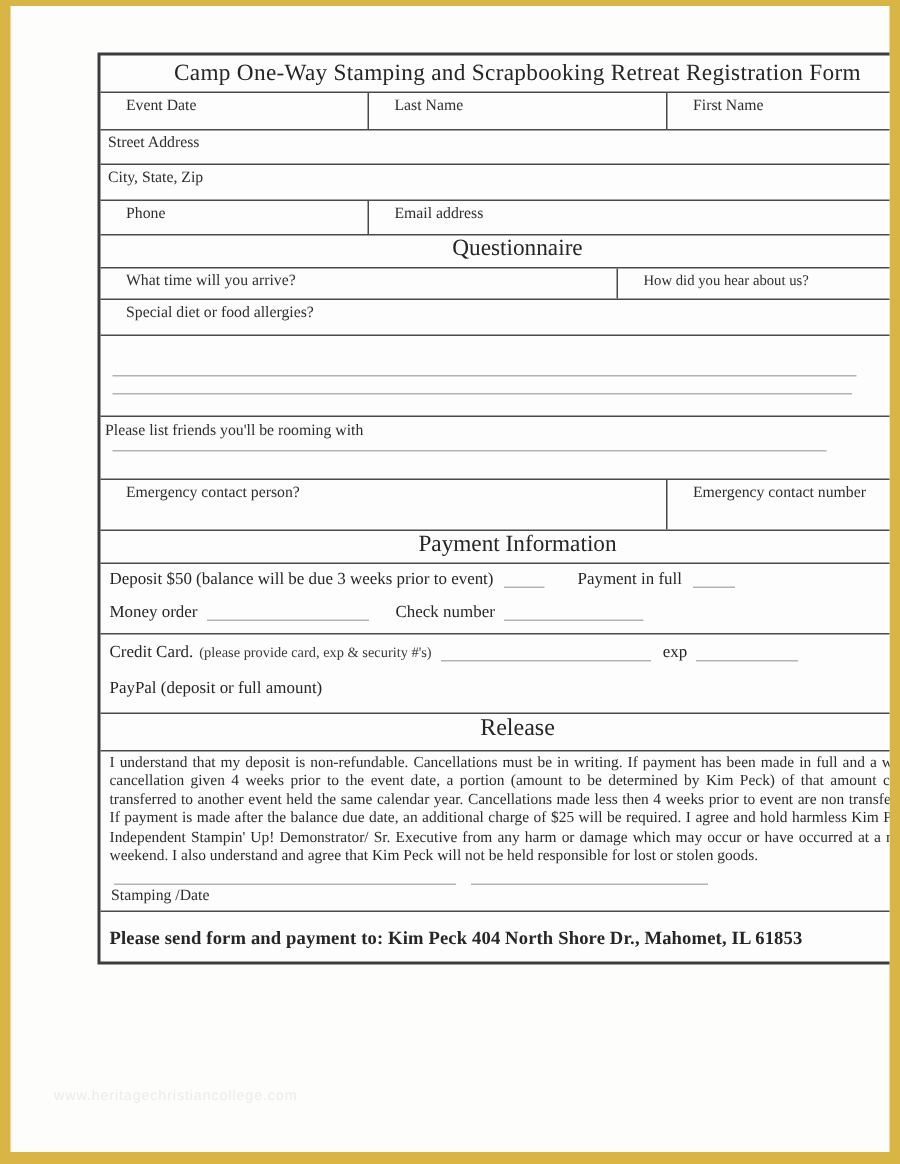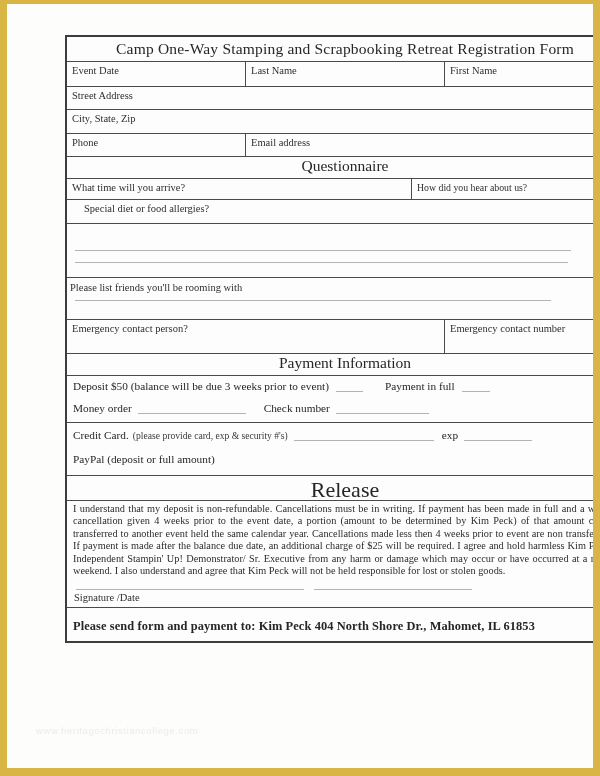--- a/index.html
+++ b/index.html
@@ -13,21 +13,21 @@
   }
 
   .form {
     position:absolute; left:58px; top:31px; width:560px;
     border:2px solid #3d3d3d; background:#fdfdfd;
   }
 
   .row { position:relative; border-bottom:1px solid #4a4a4a; }
   .row:last-child { border-bottom:none; }
   .cols { display:flex; }
-  .cell { border-right:1px solid #4a4a4a; padding:3px 5px; }
+  .cell { border-right:1px solid #4a4a4a; padding:3px 17px; }
   .cell:last-child { border-right:none; }
   .lbl { font-size:10.5px; color:#2e2e2e; display:block; }
 
   .title-row { height:25px; text-align:center; }
   .title-row span { font-size:15.5px; letter-spacing:0.2px; line-height:24px; }
 
   .sec-head { text-align:center; }
   .sec-head span { font-size:15.5px; }
 
   .wl { display:inline-block; border-bottom:1px solid #b3b3b3; height:11px; }
@@ -153,28 +153,28 @@
         <span class="wl" style="flex:1;margin-left:6px;max-width:140px"></span>
         <span style="margin-left:8px">exp</span>
         <span class="wl" style="width:68px;margin-left:6px"></span>
       </div>
       <div class="payline" style="padding-top:12px">
         <span>PayPal (deposit or full amount)</span>
       </div>
     </div>
 
     <div class="row sec-head" style="height:25px;padding-top:1px">
-      <span style="font-size:22px">Release</span>
+      <span style="font-size:16px">Release</span>
     </div>
 
     <div class="row" style="height:107px">
       <p class="release-body">I understand that my deposit is non-refundable. Cancellations must be in writing. If payment has been made in full and a written cancellation given 4 weeks prior to the event date, a portion (amount to be determined by Kim Peck) of that amount can be transferred to another event held the same calendar year. Cancellations made less then 4 weeks prior to event are non transferable. If payment is made after the balance due date, an additional charge of $25 will be required. I agree and hold harmless Kim Peck – Independent Stampin' Up! Demonstrator/ Sr. Executive from any harm or damage which may occur or have occurred at a retreat weekend. I also understand and agree that Kim Peck will not be held responsible for lost or stolen goods.</p>
       <span class="wl-abs" style="left:9px;width:228px;top:88px"></span>
       <span class="wl-abs" style="left:247px;width:158px;top:88px"></span>
-      <span class="lbl" style="position:absolute;left:7px;top:91px">Signature /Date</span>
+      <span class="lbl" style="position:absolute;left:7px;top:91px">Stamping /Date</span>
     </div>
 
     <div class="row footer-row" style="height:33px">
       <b>Please send form and payment to: Kim Peck 404 North Shore Dr., Mahomet, IL  61853</b>
     </div>
 
   </div>
 
   <div class="watermark">www.heritagechristiancollege.com</div>
 

